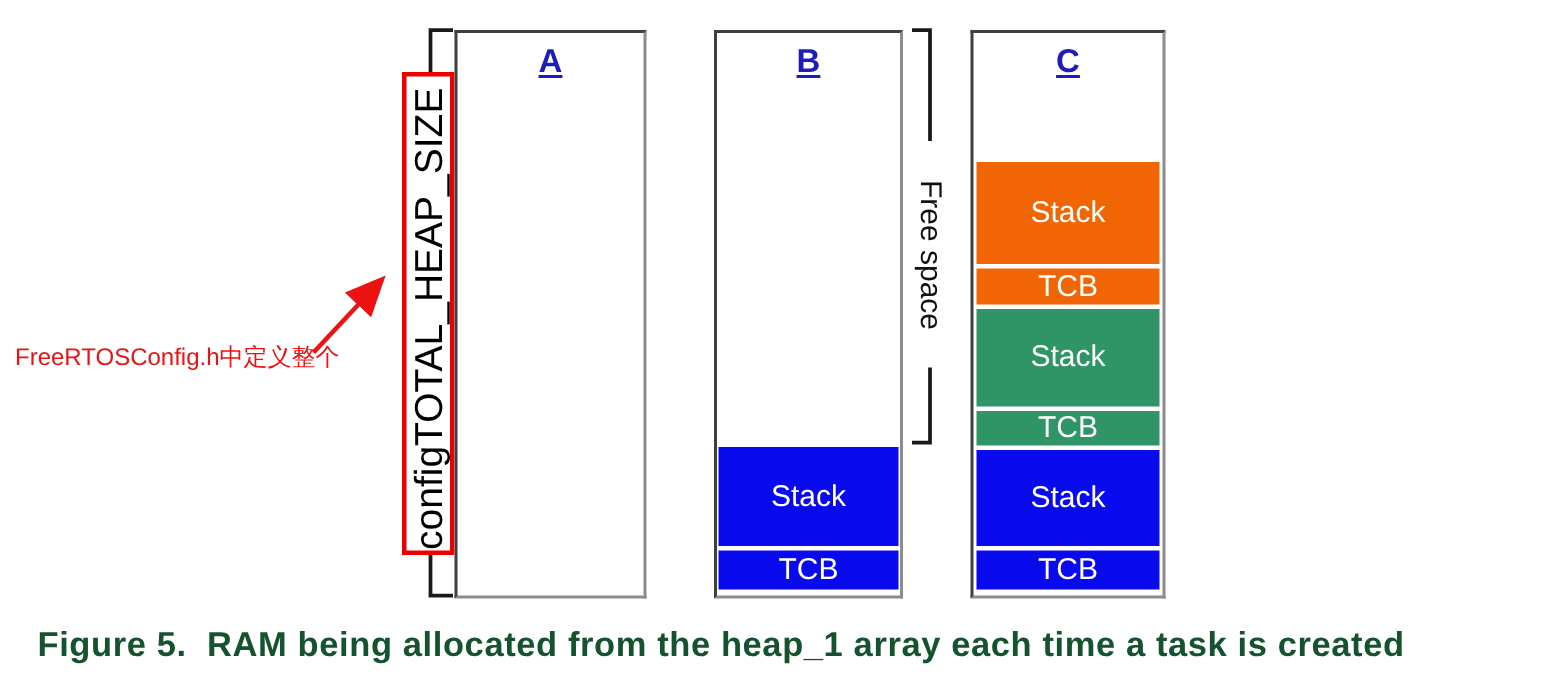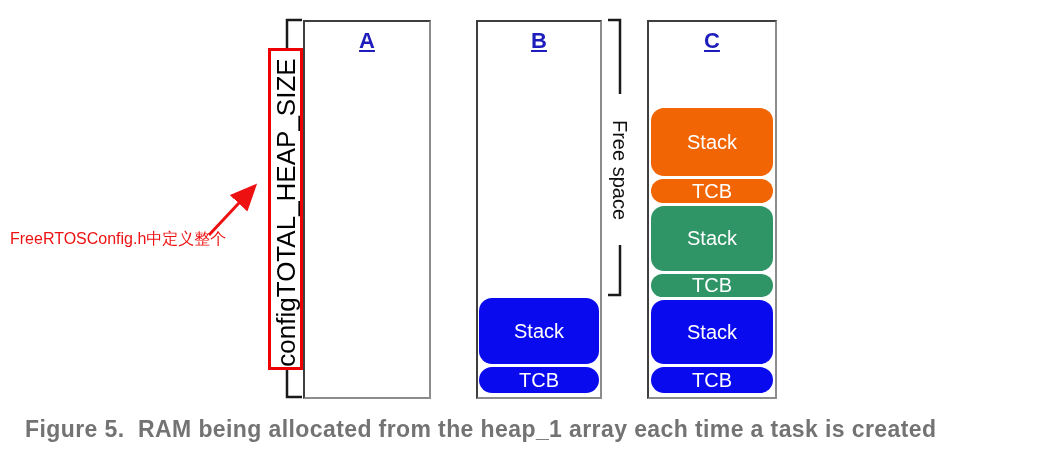--- a/index.html
+++ b/index.html
@@ -31,21 +31,20 @@
     color:#1d1dbb;
     text-decoration:underline;
   }
   
   .block{
     position:absolute;
     display:flex;align-items:center;justify-content:center;
     color:#ffffff;
     font-size:20px;
     box-sizing:border-box;
-    border-radius:13px;
   }
   
   #b-stack{left:479px;top:298px;width:120px;height:66px;}
   #b-tcb  {left:479px;top:367px;width:120px;height:26px;}
   
   #c-stack1{left:651px;top:108px;width:122px;height:68px;}
   #c-tcb1  {left:651px;top:179px;width:122px;height:24px;}
   #c-stack2{left:651px;top:206px;width:122px;height:65px;}
   #c-tcb2  {left:651px;top:274px;width:122px;height:23px;}
   #c-stack3{left:651px;top:300px;width:122px;height:64px;}
@@ -93,21 +92,21 @@
     line-height:19px;
     color:#ee1111;
   }
   
   #caption{
     position:absolute;
     left:25px;top:416px;
     font-size:23px;
     font-weight:bold;
     letter-spacing:0.4px;
-    color:#737373;
+    color:#14532d;
     white-space:pre;
   }
   
   #overlay{
     position:absolute;left:0;top:0;width:1038px;height:454px;
     pointer-events:none;
   }
 </style>
 </head>
 <body>

